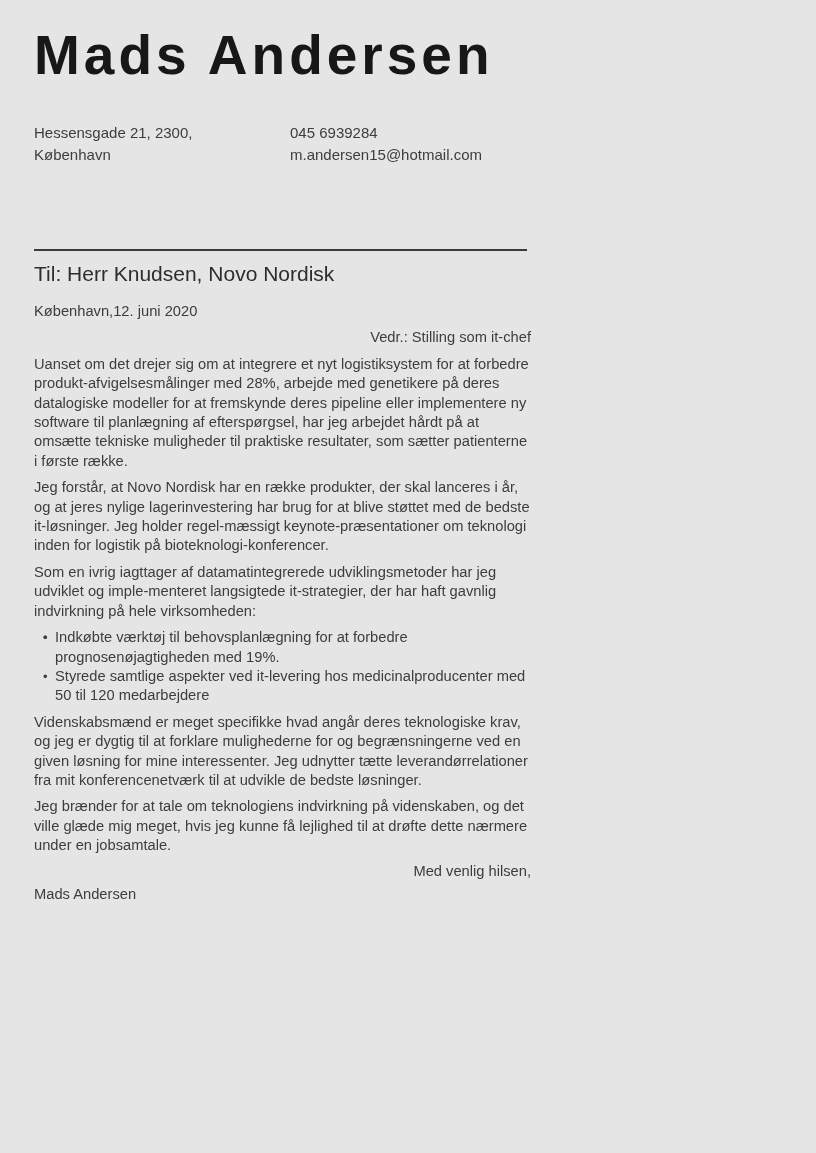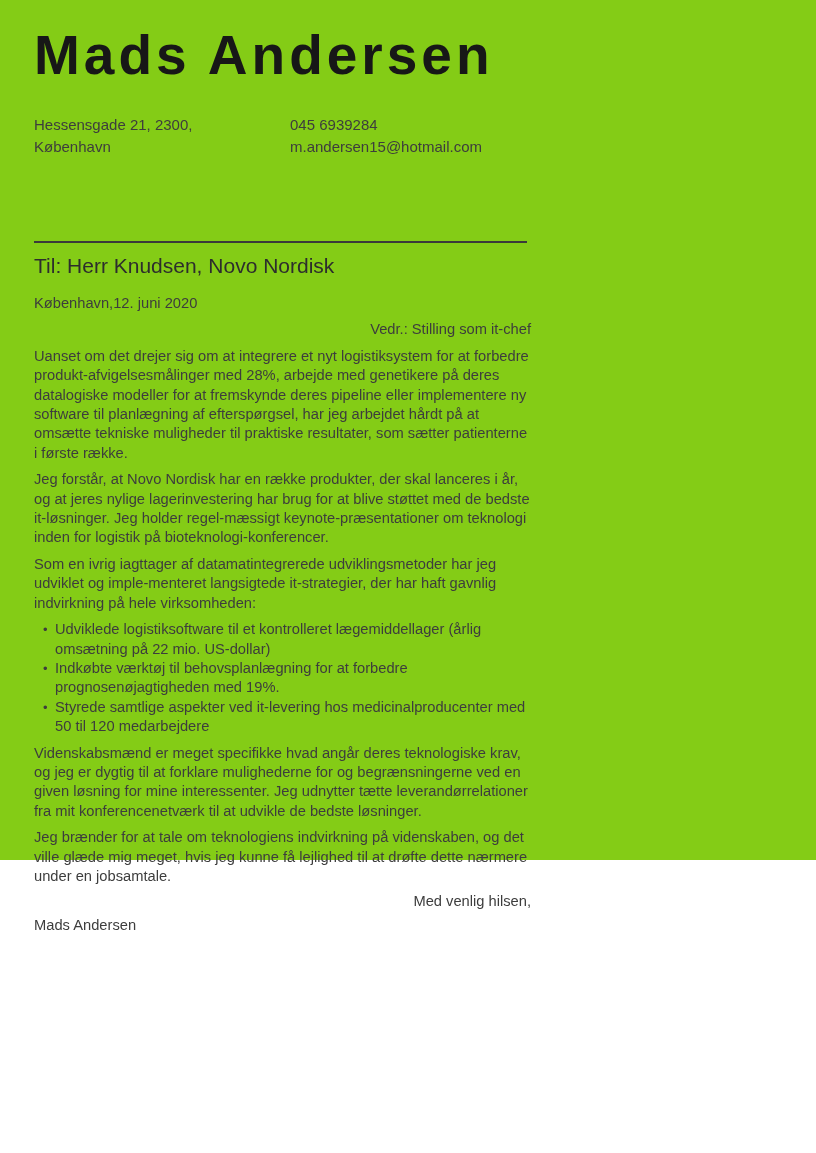--- a/index.html
+++ b/index.html
@@ -6,38 +6,38 @@
   html, body { background: #ffffff; }
   body {
     width: 816px;
     height: 1153px;
     font-family: "Liberation Sans", sans-serif;
     color: #3d3d3d;
     overflow: hidden;
   }
   .page {
     width: 816px;
-    height: 860px;
-    background: #84cc16;
+    height: 1153px;
+    background: #e5e5e5;
     position: relative;
   }
   .content {
     padding: 24px 0 0 34px;
     width: 540px;
   }
   .name-heading {
     font-weight: 700;
     font-size: 55px;
     line-height: 62px;
     letter-spacing: 4px;
     color: #171717;
   }
   .contact-row {
     display: flex;
-    margin-top: 28px;
+    margin-top: 36px;
     font-size: 15px;
     line-height: 21.5px;
     color: #3d3d3d;
   }
   .contact-col-left { width: 256px; }
   .contact-col-right { flex: 1; }
   .divider {
     margin-top: 84px;
     width: 493px;
     border: none;
@@ -107,21 +107,20 @@
 
       <p class="para">Uanset om det drejer sig om at integrere et nyt logistiksystem for at forbedre produkt-afvigelsesmålinger med 28%, arbejde med genetikere på deres datalogiske modeller for at fremskynde deres pipeline eller implementere ny software til planlægning af efterspørgsel, har jeg arbejdet hårdt på at omsætte tekniske muligheder til praktiske resultater, som sætter patienterne i første række.</p>
 
       <p class="para">Jeg forstår, at Novo Nordisk har en række produkter, der skal lanceres i år, og at jeres nylige lagerinvestering har brug for at blive støttet med de bedste it-løsninger. Jeg holder regel-mæssigt keynote-præsentationer om teknologi inden for logistik på bioteknologi-konferencer.</p>
 
       <p class="para">Som en ivrig iagttager af datamatintegrerede udviklingsmetoder har jeg udviklet og imple-menteret langsigtede it-strategier, der har haft gavnlig indvirkning på hele virksomheden:</p>
 
       <ul class="achievements">
         <li>
           <span class="bullet-dot">•</span>
-          <span>Udviklede logistiksoftware til et kontrolleret lægemiddellager (årlig omsætning på 22 mio. US-dollar)</span>
         </li>
         <li>
           <span class="bullet-dot">•</span>
           <span>Indkøbte værktøj til behovsplanlægning for at forbedre prognosenøjagtigheden med 19%.</span>
         </li>
         <li>
           <span class="bullet-dot">•</span>
           <span>Styrede samtlige aspekter ved it-levering hos medicinalproducenter med 50 til 120 medarbejdere</span>
         </li>
       </ul>

